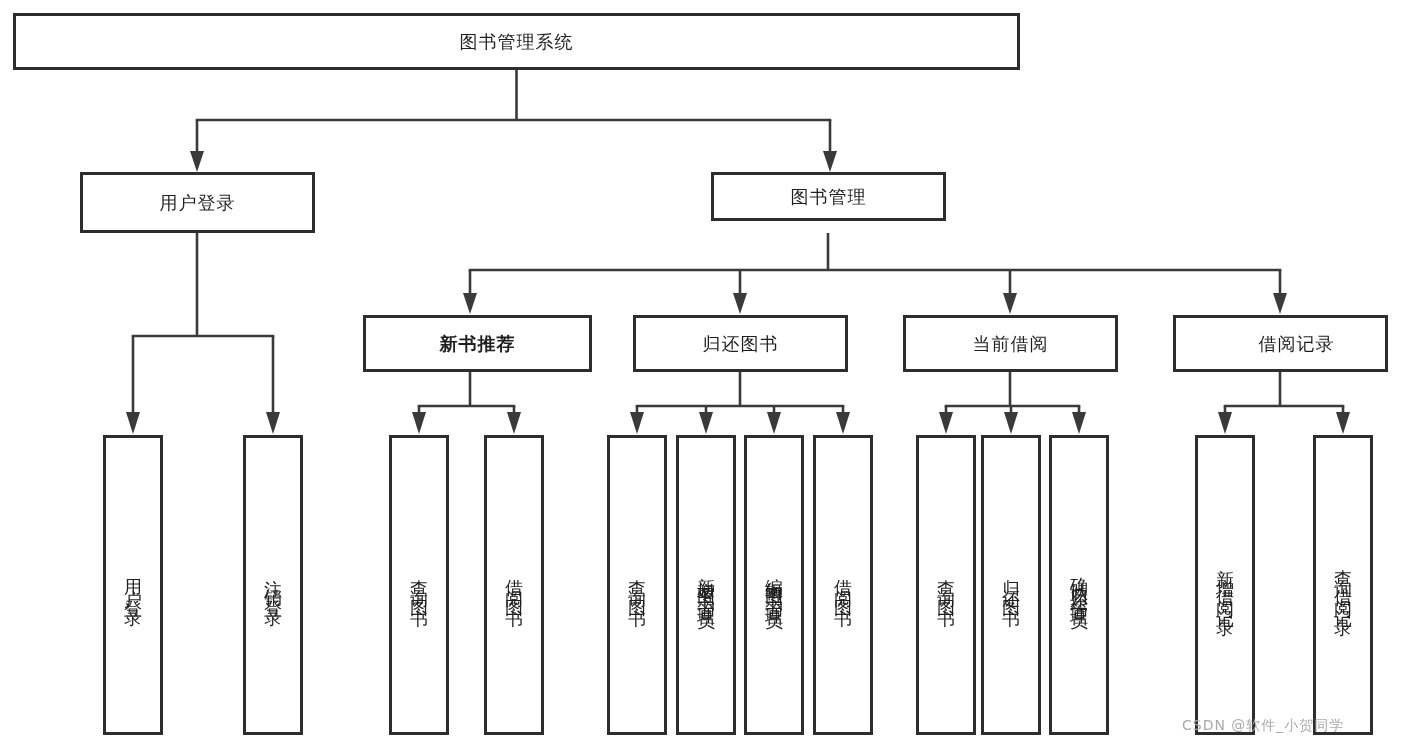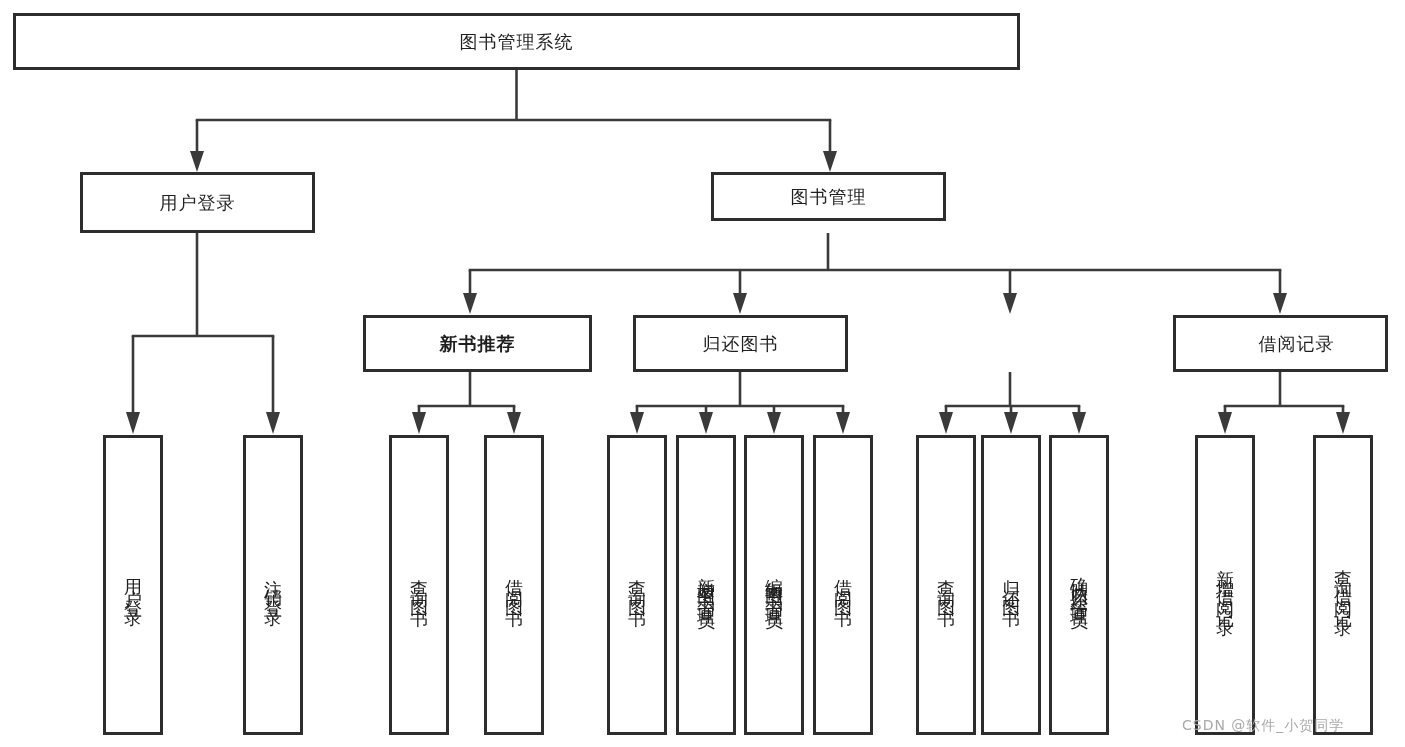--- a/index.html
+++ b/index.html
@@ -135,20 +135,21 @@
     </g>
   </svg>
 
   <div class="hbox" style="left:13px;top:13px;width:1007px;height:57px;">图书管理系统</div>
 
   <div class="hbox" style="left:80px;top:172px;width:235px;height:61px;">用户登录</div>
   <div class="hbox" style="left:711px;top:172px;width:235px;height:49px;">图书管理</div>
 
   <div class="hbox" style="left:363px;top:315px;width:229px;height:57px;font-weight:bold;">新书推荐</div>
   <div class="hbox" style="left:633px;top:315px;width:215px;height:57px;">归还图书</div>
+  <div class="hbox" style="left:903px;top:315px;width:215px;height:57px;">当前借阅</div>
   <div class="hbox" style="left:1173px;top:315px;width:215px;height:57px;padding-left:32px;">借阅记录</div>
 
   <div class="leaf" style="left:103px;">
     <span class="vtext">用户登录</span>
   </div>
   <div class="leaf" style="left:243px;">
     <span class="vtext">注销登录</span>
   </div>
 
   <div class="leaf" style="left:389px;">

